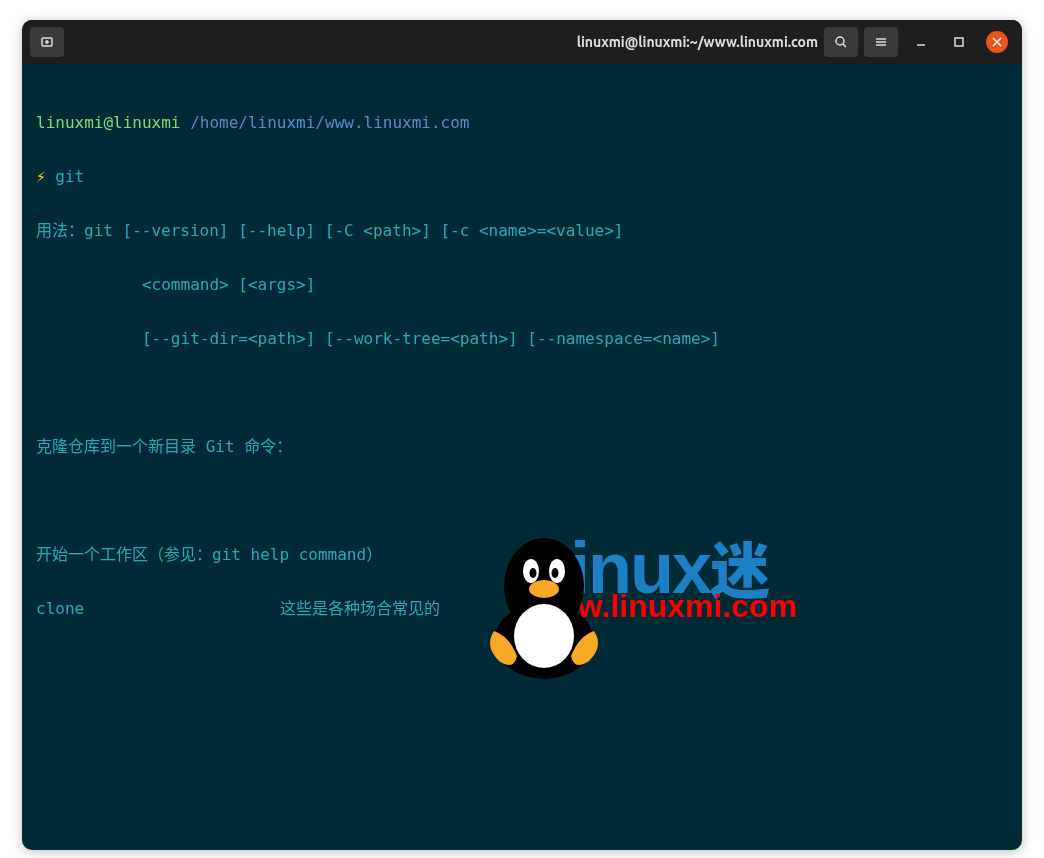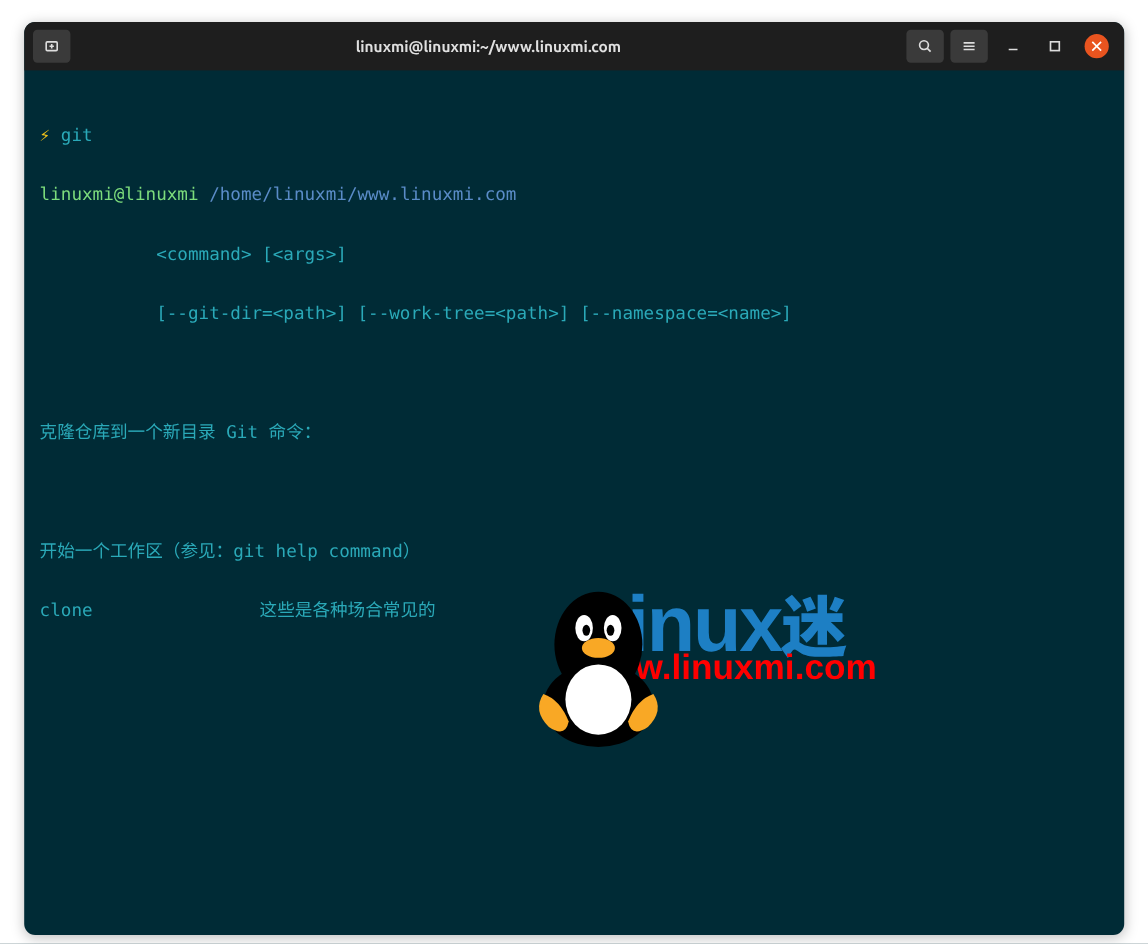--- a/index.html
+++ b/index.html
@@ -39,21 +39,21 @@
     height: 30px;
     border-radius: 4px;
     background: #3a3a3a;
     display: flex;
     align-items: center;
     justify-content: center;
     color: #ddd;
   }
   .tb-title {
     flex: 1;
-    text-align: center;
+    text-align: right;
     font-weight: bold;
     color: #e0e0e0;
   }
   .win-controls {
     display: flex;
     gap: 16px;
     align-items: center;
     padding: 0 6px;
   }
   .win-ctrl {
@@ -81,21 +81,21 @@
     white-space: pre;
     font-family: 'DejaVu Sans Mono','Noto Sans CJK SC','Consolas',monospace;
     position: relative;
     height: calc(100% - 44px);
     overflow: hidden;
   }
   .prompt-user { color: #7cdc7c; }
   .prompt-path { color: #5a8cc8; }
   .prompt-cmd { color: #2aa9b8; }
   .bolt { color: #f5c518; }
-  .cmd-row { display: flex; }
+  .cmd-row { display: flex; gap: 44px; }
   .cmd-name { display: inline-block; width: 200px; }
   .watermark {
     position: absolute;
     top: 440px;
     left: 380px;
     pointer-events: none;
     user-select: none;
     display: flex;
     align-items: center;
   }
@@ -171,22 +171,23 @@
       <div class="win-ctrl close">
         <svg width="10" height="10" viewBox="0 0 10 10">
             <line x1="1" y1="1" x2="9" y2="9" stroke="#fff" stroke-width="1.5"></line>
             <line x1="9" y1="1" x2="1" y2="9" stroke="#fff" stroke-width="1.5"></line>
           </svg>
       </div>
     </div>
   </div>
 
   <div class="terminal">
+<div><span class="prompt-user">linuxmi@linuxmi</span> <span class="prompt-path">/home/linuxmi/www.linuxmi.com</span></div>
 <div><span class="bolt">⚡</span> <span class="prompt-cmd">git</span></div>
-<div><span class="prompt-user">linuxmi@linuxmi</span> <span class="prompt-path">/home/linuxmi/www.linuxmi.com</span></div>
+<div>用法：git [--version] [--help] [-C &lt;path&gt;] [-c &lt;name&gt;=&lt;value&gt;]</div>
 <div>           &lt;command&gt; [&lt;args&gt;]</div>
 <div>           [--git-dir=&lt;path&gt;] [--work-tree=&lt;path&gt;] [--namespace=&lt;name&gt;]</div>
 <div>&nbsp;</div>
 <div>克隆仓库到一个新目录 Git 命令：</div>
 <div>&nbsp;</div>
 <div>开始一个工作区（参见：git help command）</div>
 <div class="cmd-row">   <span class="cmd-name">clone</span><span>这些是各种场合常见的</span></div>
 <div>&nbsp;</div>
 
 

